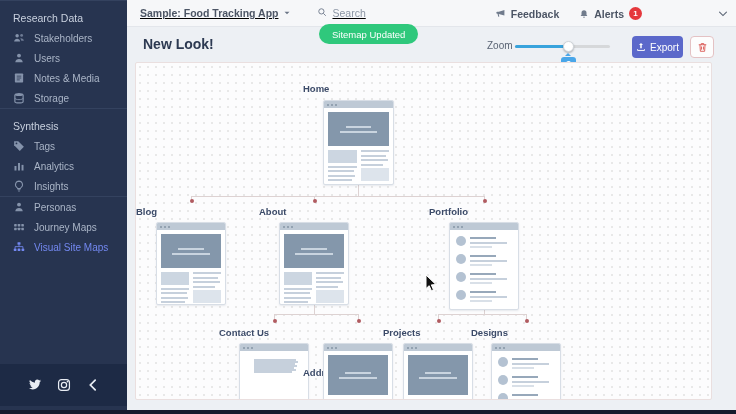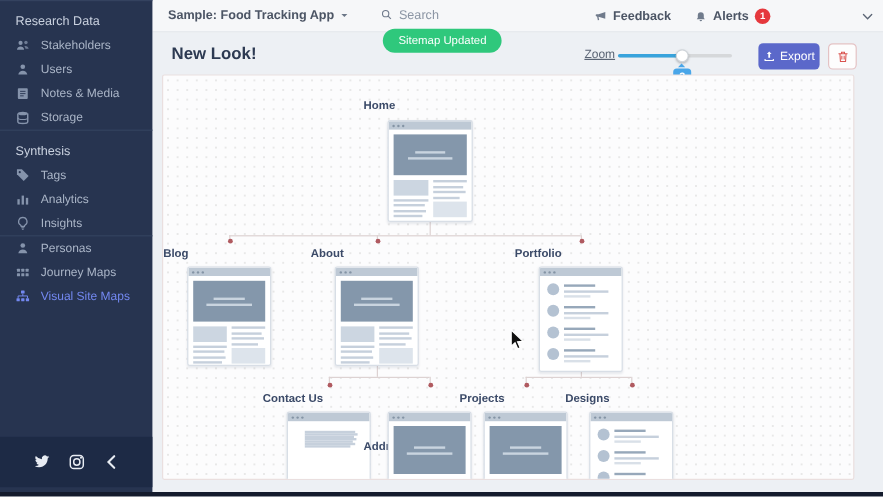--- a/index.html
+++ b/index.html
@@ -26,40 +26,40 @@
   .side-icon { width:12px; height:12px; color:#8593ab; }
   .gear { width:12px; height:12px; color:#5468e0; }
   .side-footer { position:absolute; left:0; bottom:4px; width:127px; height:42px; background:#1d2a45;
                  display:flex; align-items:center; justify-content:space-around; padding:0 20px; }
   .foot-icon { width:14px; height:14px; color:#e8ecf3; }
   .bottom-strip { position:absolute; left:0; bottom:0; width:736px; height:4px; background:#141b2d; z-index:40; }
 
   
   .topbar { position:absolute; left:127px; top:0; width:609px; height:27px; background:#f6f7f9;
             border-bottom:1px solid #e3e6eb; display:flex; align-items:center; z-index:5; }
-  .tb-left { display:flex; align-items:center; gap:8px; padding-left:13px; }
+  .tb-left { display:flex; align-items:center; gap:8px; padding-left:13px;text-decoration:underline; }
   .project-sel { display:flex; align-items:center; gap:5px; cursor:pointer; }
   .project-name { font-size:10.5px; font-weight:bold; color:#4c5565; }
   .chev { width:8px; height:8px; color:#6b7687; }
   .search-box { display:flex; align-items:flex-start; gap:5px; margin-left:18px; cursor:text; }
   .search-label { font-size:10.5px; color:#8b95a4; }
   .tb-icon { width:10px; height:10px; color:#707b8c; }
   .tb-right { position:absolute; right:94px; top:0; height:27px; display:flex; align-items:center; gap:20px; }
   .tb-btn { display:flex; align-items:center; gap:5px; cursor:pointer; }
   .tb-btn span.txt { font-size:10.5px; font-weight:bold; color:#4c5565; }
   .alert-badge { min-width:13px; height:13px; border-radius:7px; background:#e5383d; color:#fff;
                  font-size:8px; font-weight:bold; display:flex; align-items:center; justify-content:center; padding:0 3px; }
   .tb-chev { position:absolute; right:8px; top:9px; width:10px; height:10px; color:#5c6676; cursor:pointer; }
 
   
   .main-header { position:absolute; left:127px; top:27px; width:609px; height:35px; }
   .page-title { position:absolute; left:16px; top:9px; font-size:14px; font-weight:bold; color:#2d3a52; }
   .toast { position:absolute; left:319px; top:24px; height:20px; padding:0 13px; background:#2fc87c;
            border-radius:11px; color:#fff; font-size:9.5px; display:flex; align-items:center; z-index:20; }
-  .zoom-label { position:absolute; left:360px; top:13px; font-size:10px; color:#5a6474;text-decoration:underline; }
+  .zoom-label { position:absolute; left:360px; top:13px; font-size:10px; color:#5a6474; }
   .slider { position:absolute; left:388px; top:18px; width:95px; height:3px; background:#d6d8da; border-radius:2px; cursor:pointer; }
   .slider-fill { position:absolute; left:0; top:0; height:3px; width:53px; background:#38a3dc; border-radius:2px; }
   .slider-handle { position:absolute; left:48px; top:-4px; width:11px; height:11px; background:#fff;
                    border:1px solid #cfd4d9; border-radius:50%; box-shadow:0 1px 2px rgba(0,0,0,.25); cursor:grab; }
   .zoom-tip { position:absolute; left:434px; top:30px; width:15px; height:14px; background:#49a6e9; border-radius:3px;
               color:#fff; font-size:9px; font-weight:bold; display:flex; align-items:center; justify-content:center; }
   .zoom-tip:before { content:""; position:absolute; top:-4px; left:4px; border:3.5px solid transparent; border-bottom-color:#49a6e9; border-top:none; }
   .export-btn { position:absolute; left:505px; top:9px; width:51px; height:22px; background:#5b68ca; border-radius:4px;
                 color:#fff; font-size:10px; display:flex; align-items:center; justify-content:center; gap:4px; cursor:pointer; }
   .export-btn .icon { width:10px; height:10px; color:#fff; }

